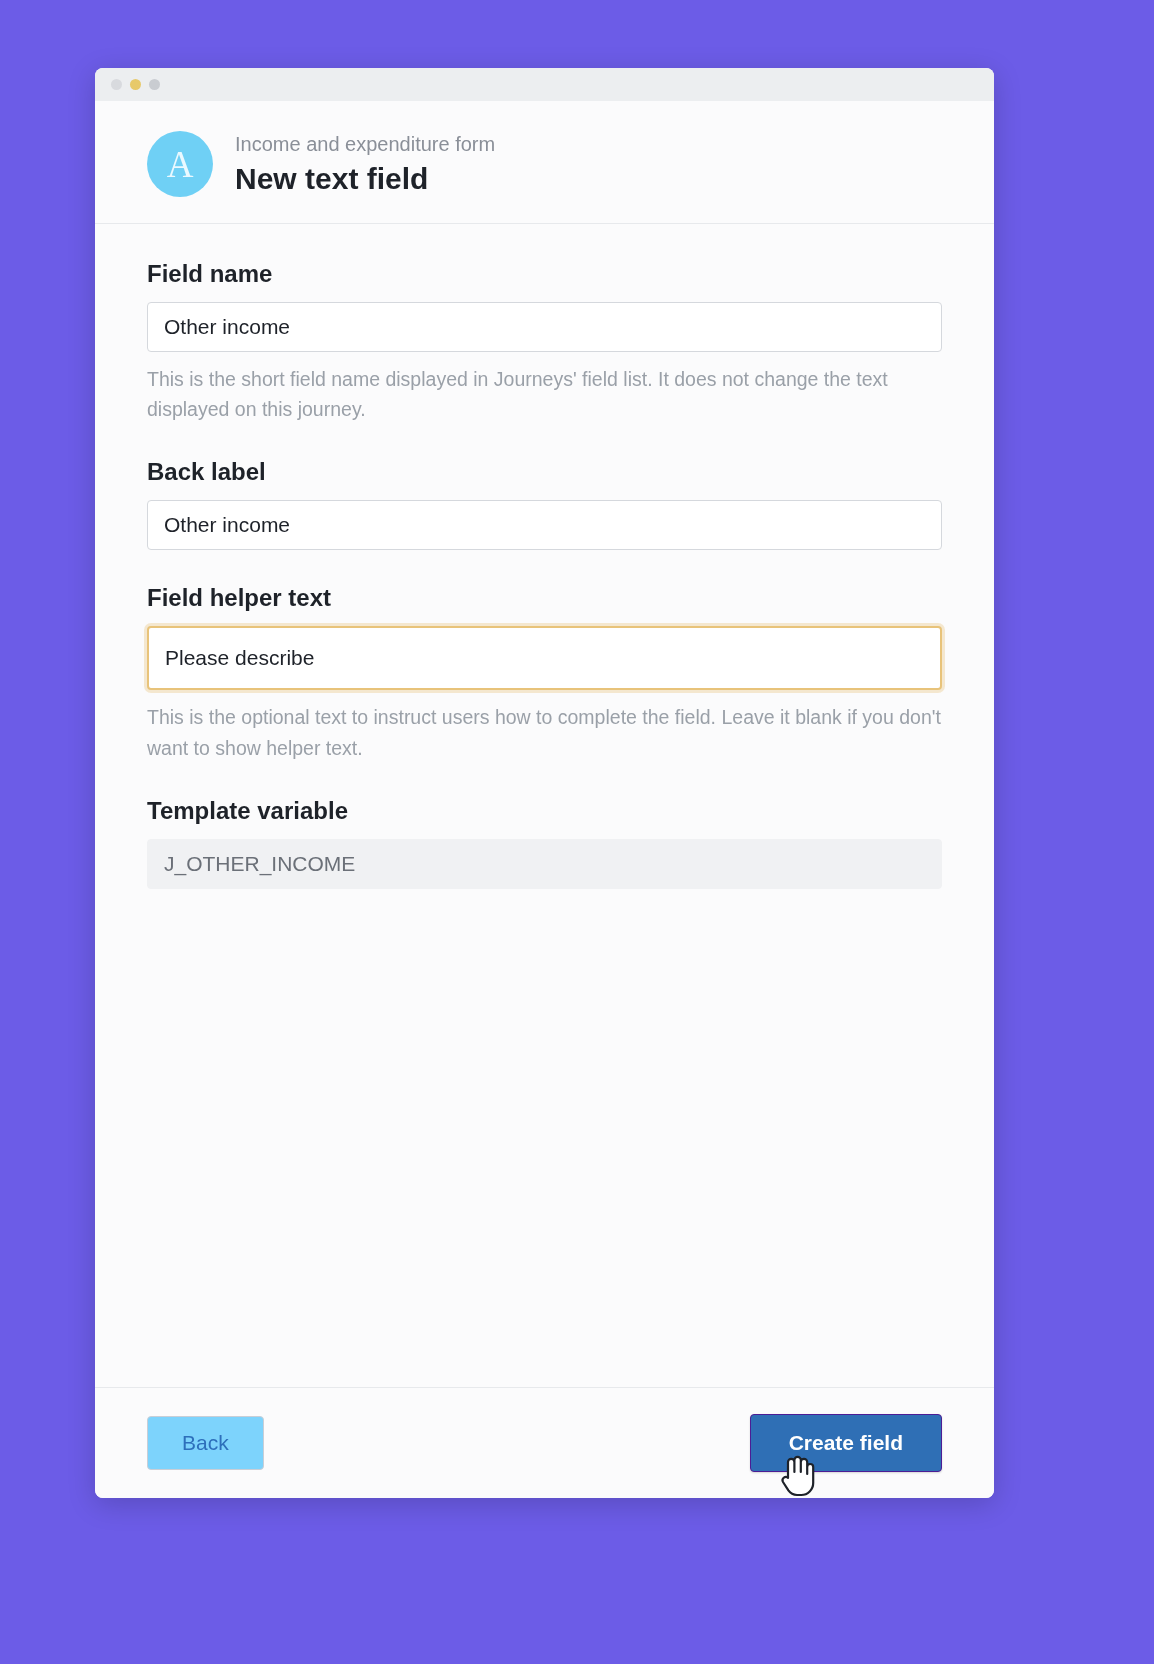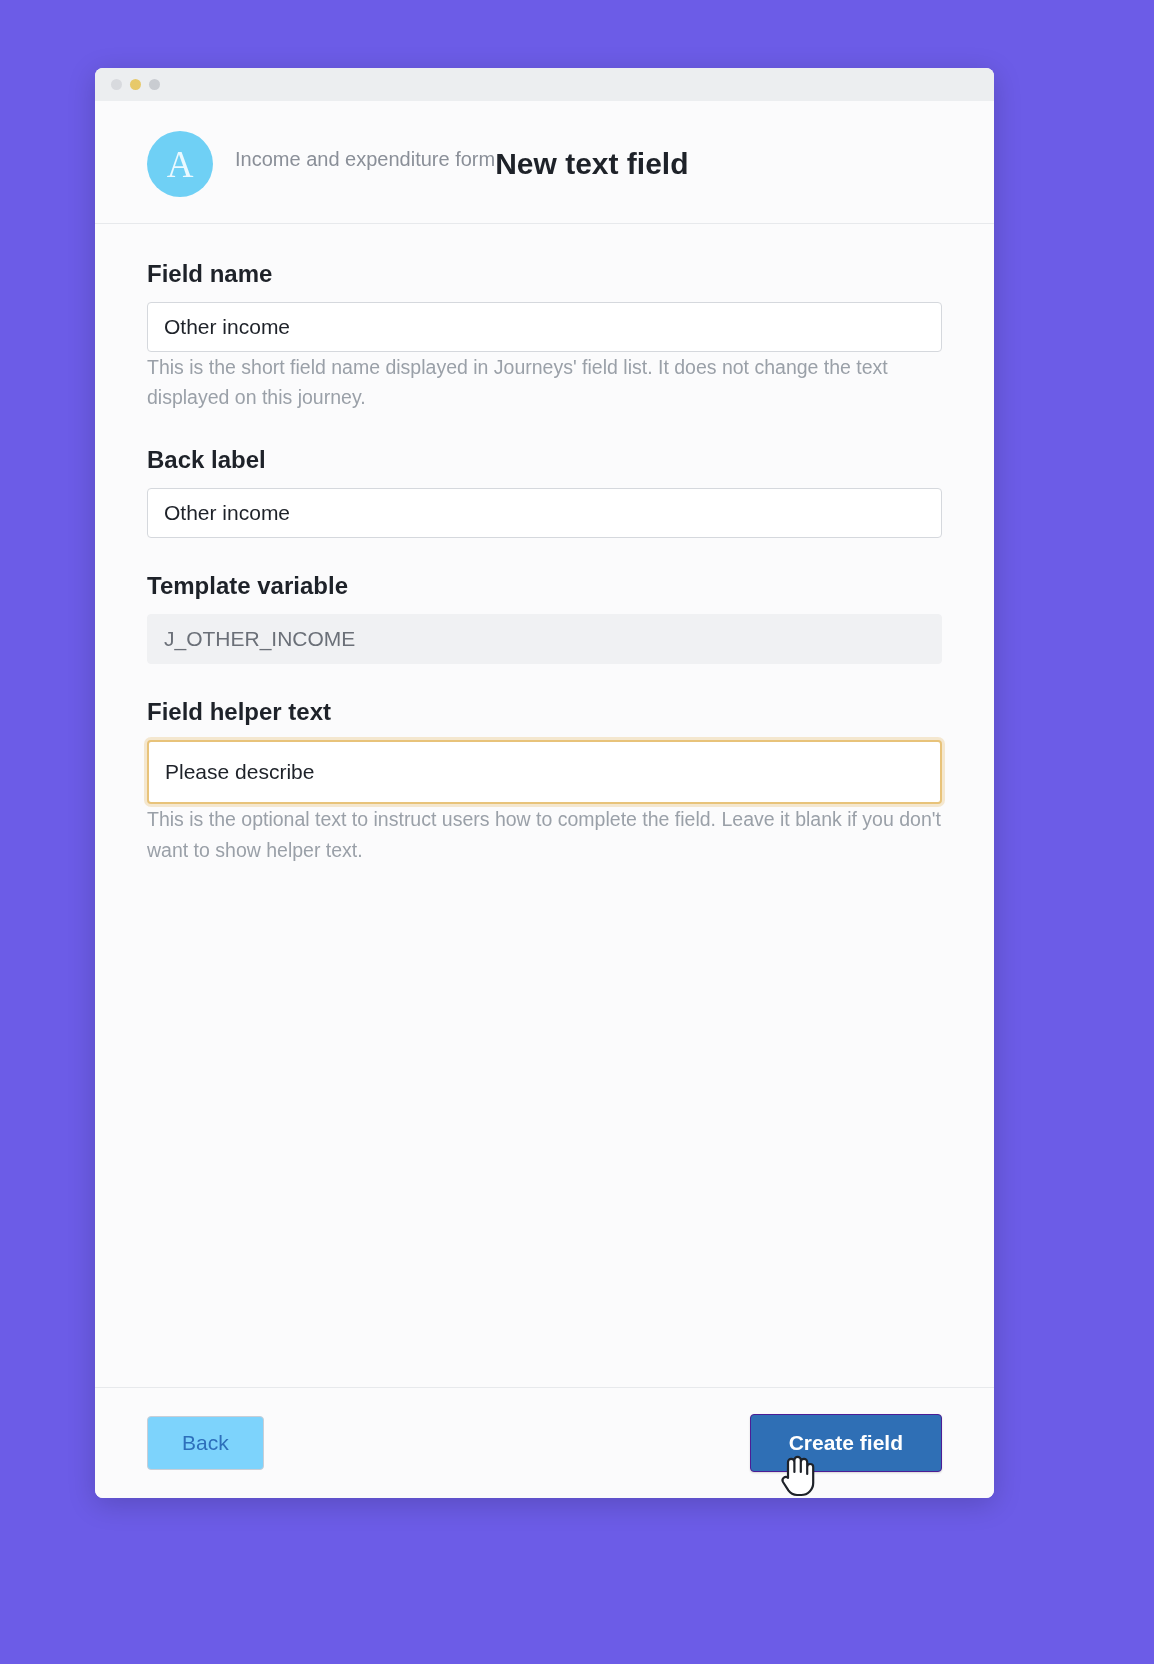--- a/index.html
+++ b/index.html
@@ -63,21 +63,21 @@
     background: #6fd0f5;
     color: #eaf9ff;
     font-size: 37px;
     font-family: "Liberation Serif", serif;
     display: flex;
     align-items: center;
     justify-content: center;
     flex: 0 0 auto;
     margin-right: 22px;
   }
-  .header-text { display: flex; flex-direction: row; justify-content: flex-start; }
+  .header-text { display: flex; flex-direction: column; justify-content: flex-start; }
   .breadcrumb {
     font-size: 20px;
     color: #8a8f98;
     line-height: 1.3;
     margin-bottom: 4px;
   }
   .page-title {
     font-size: 30px;
     color: #1e2229;
     font-weight: bold;
@@ -120,20 +120,21 @@
   }
   .text-input.readonly {
     background: #f0f1f3;
     border: 1px solid #f0f1f3;
     color: #6b7078;
   }
   .help-text {
     font-size: 19.5px;
     color: #9aa0a8;
     line-height: 1.55;
+    margin-top: 12px;
     max-width: 800px;
   }
 
   
   .footer {
     flex: 0 0 auto;
     border-top: 1px solid #e7e9ec;
     padding: 26px 52px;
     display: flex;
     align-items: center;
@@ -197,28 +198,28 @@
       <input class="text-input" type="text" value="Other income" style="">
       <div class="help-text">This is the short field name displayed in Journeys' field list. It does not change the text displayed on this journey.</div>
     </div>
 
     <div class="field-group">
       <div class="field-label">Back label</div>
       <input class="text-input" type="text" value="Other income" style="">
     </div>
 
     <div class="field-group">
-      <div class="field-label">Template variable</div>
-      <input class="text-input readonly" type="text" readonly="" value="J_OTHER_INCOME" style="">
-    </div>
-
-    <div class="field-group">
       <div class="field-label">Field helper text</div>
       <input class="text-input focused" type="text" value="Please describe" style="">
       <div class="help-text">This is the optional text to instruct users how to complete the field. Leave it blank if you don't want to show helper text.</div>
+    </div>
+
+    <div class="field-group">
+      <div class="field-label">Template variable</div>
+      <input class="text-input readonly" type="text" readonly="" value="J_OTHER_INCOME" style="">
     </div>
 
   </div>
 
   <div class="footer">
     <button class="btn btn-back">Back</button>
     <button class="btn btn-primary">Create field</button>
   </div>
 
 </div>

